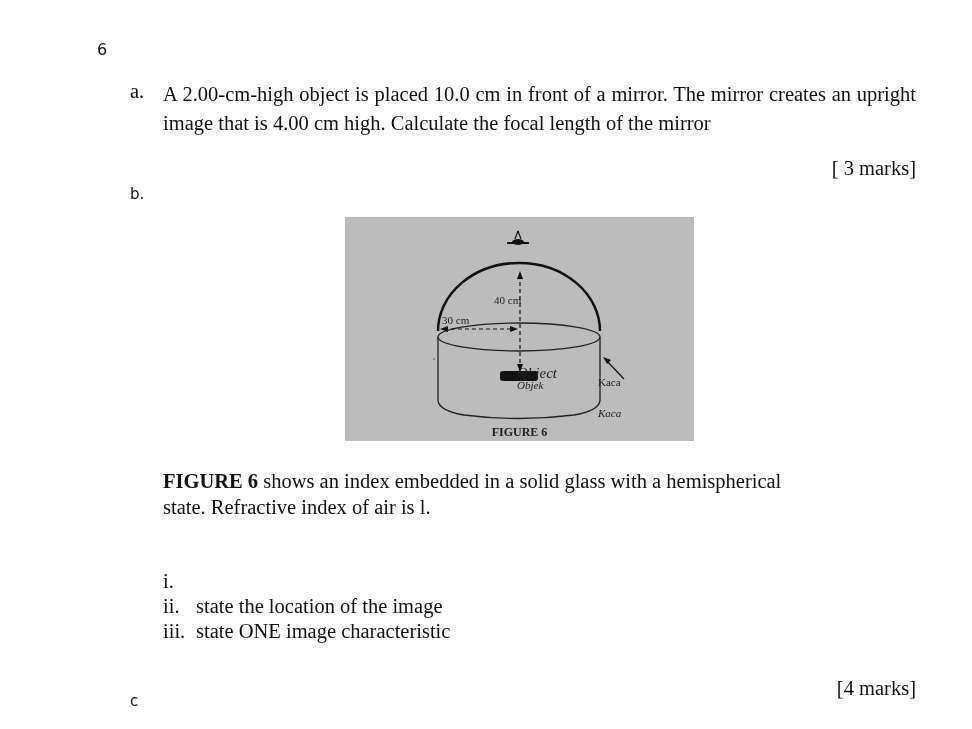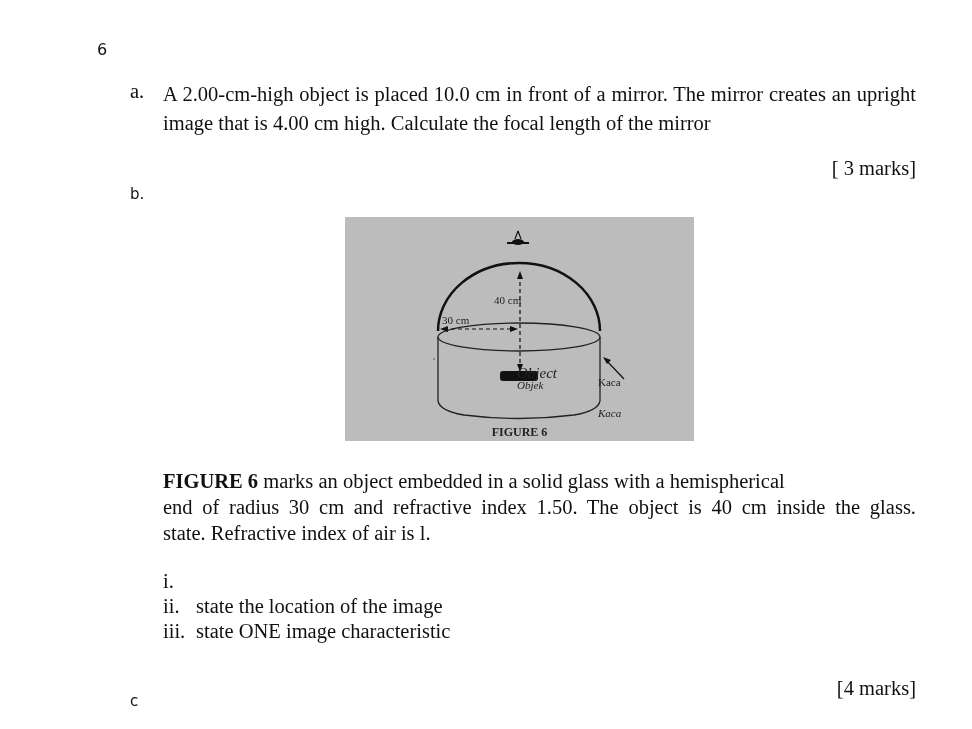--- a/index.html
+++ b/index.html
@@ -72,22 +72,21 @@
   <div class="abs serif" style="left:149px;top:77px;font-size:11px;color:#222;">40 cm</div>
   <div class="abs serif" style="left:97px;top:97px;font-size:11px;color:#222;">30 cm</div>
   <div class="abs serif" style="left:172px;top:148px;font-size:15px;color:#222;font-style:italic;">Object</div>
   <div class="abs serif" style="left:172px;top:162px;font-size:11px;font-style:italic;color:#222;">Objek</div>
   <div class="abs serif" style="left:253px;top:159px;font-size:11px;color:#222;">Kaca</div>
   <div class="abs serif" style="left:253px;top:174px;font-size:11px;font-style:italic;color:#222;margin-top:16px;">Kaca</div>
   <div class="fig-caption">FIGURE 6</div>
 </div>
 
 <div class="abs serif fig-desc">
-  <span><b>FIGURE 6</b><span> marks an object embedded in a solid glass with a hemispherical</span></span>
-  <span class="line2">end of radius 30 cm and refractive index 1.50. The object is 40 cm inside the glass.</span>
+  <span><b>FIGURE 6</b><span> shows an index embedded in a solid glass with a hemispherical</span></span>
   <span style="display:block">state. Refractive index of air is l.</span>
 </div>
 
 <div class="abs serif sub-list">
   <div class="sub-item">
     <span class="sub-num">i.</span>
   </div>
   <div class="sub-item">
     <span class="sub-num">ii.</span>
     <span>state the location of the image</span>

